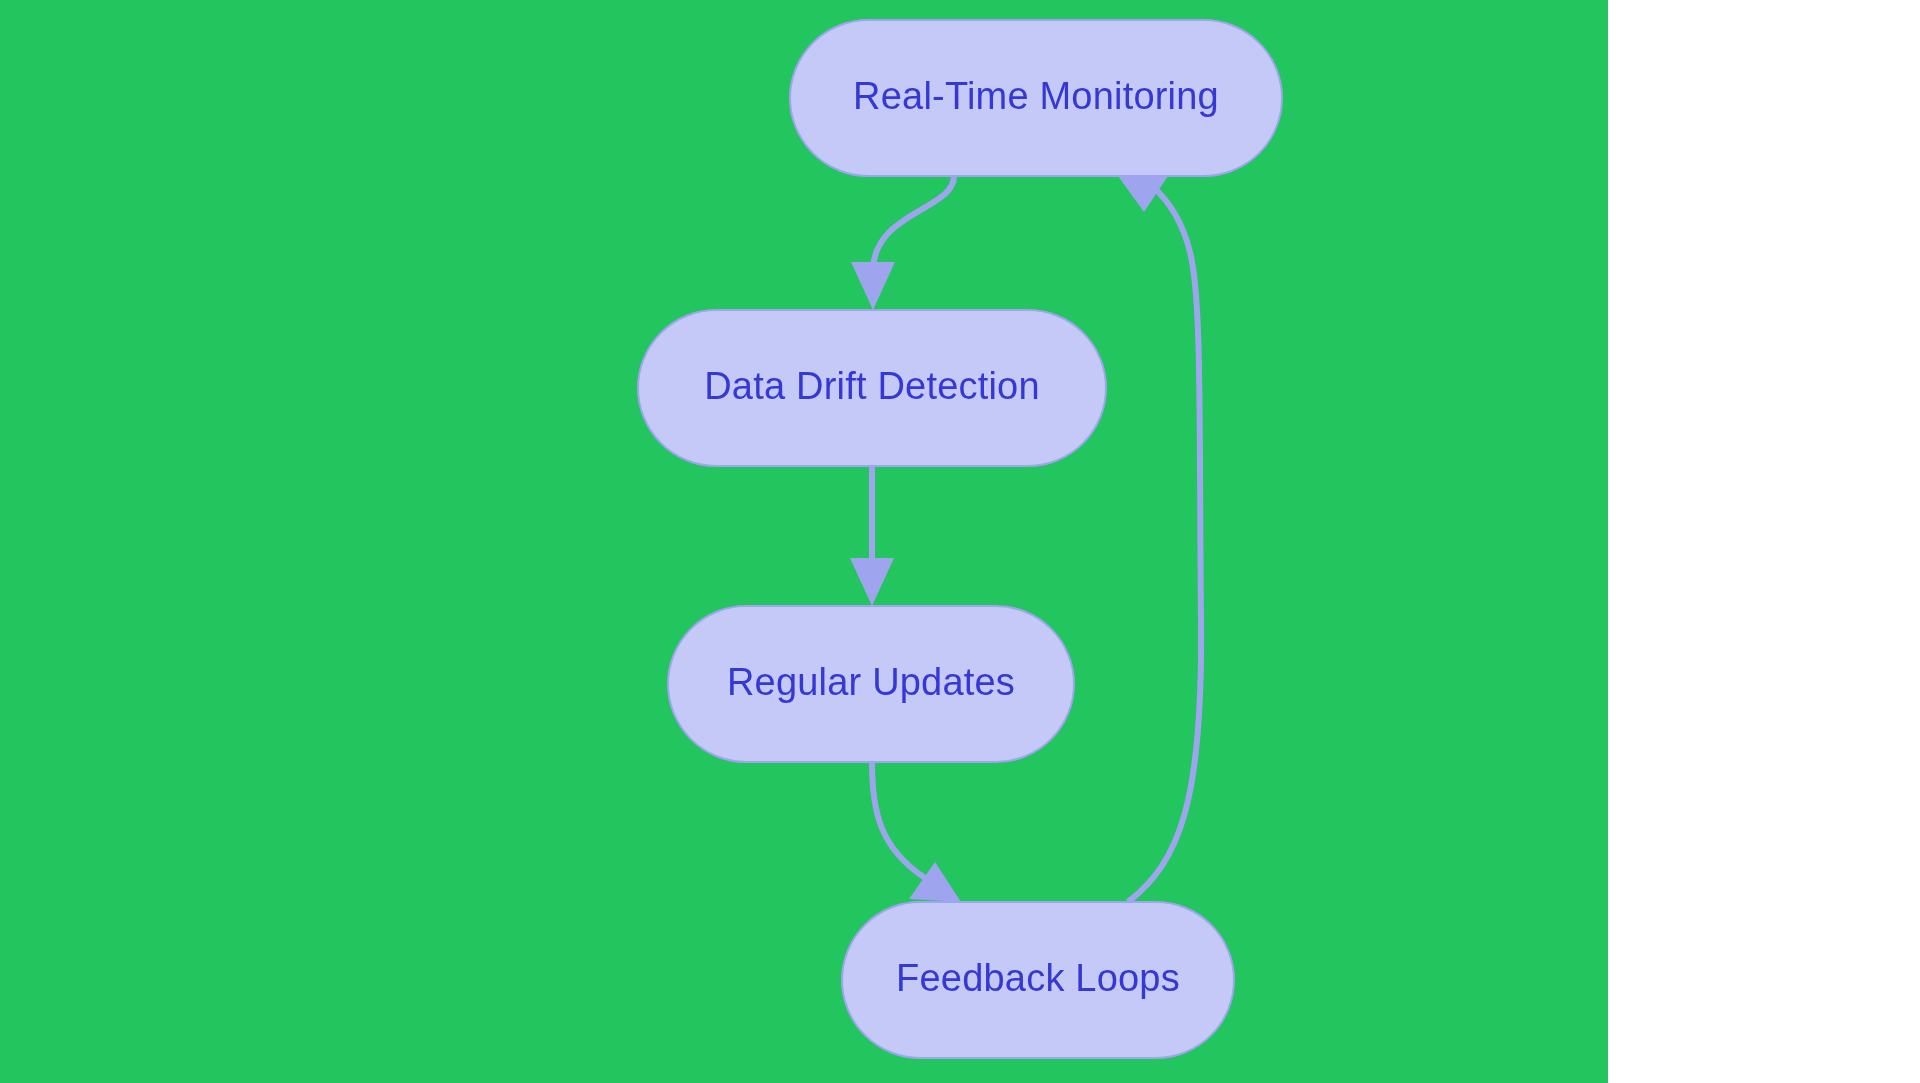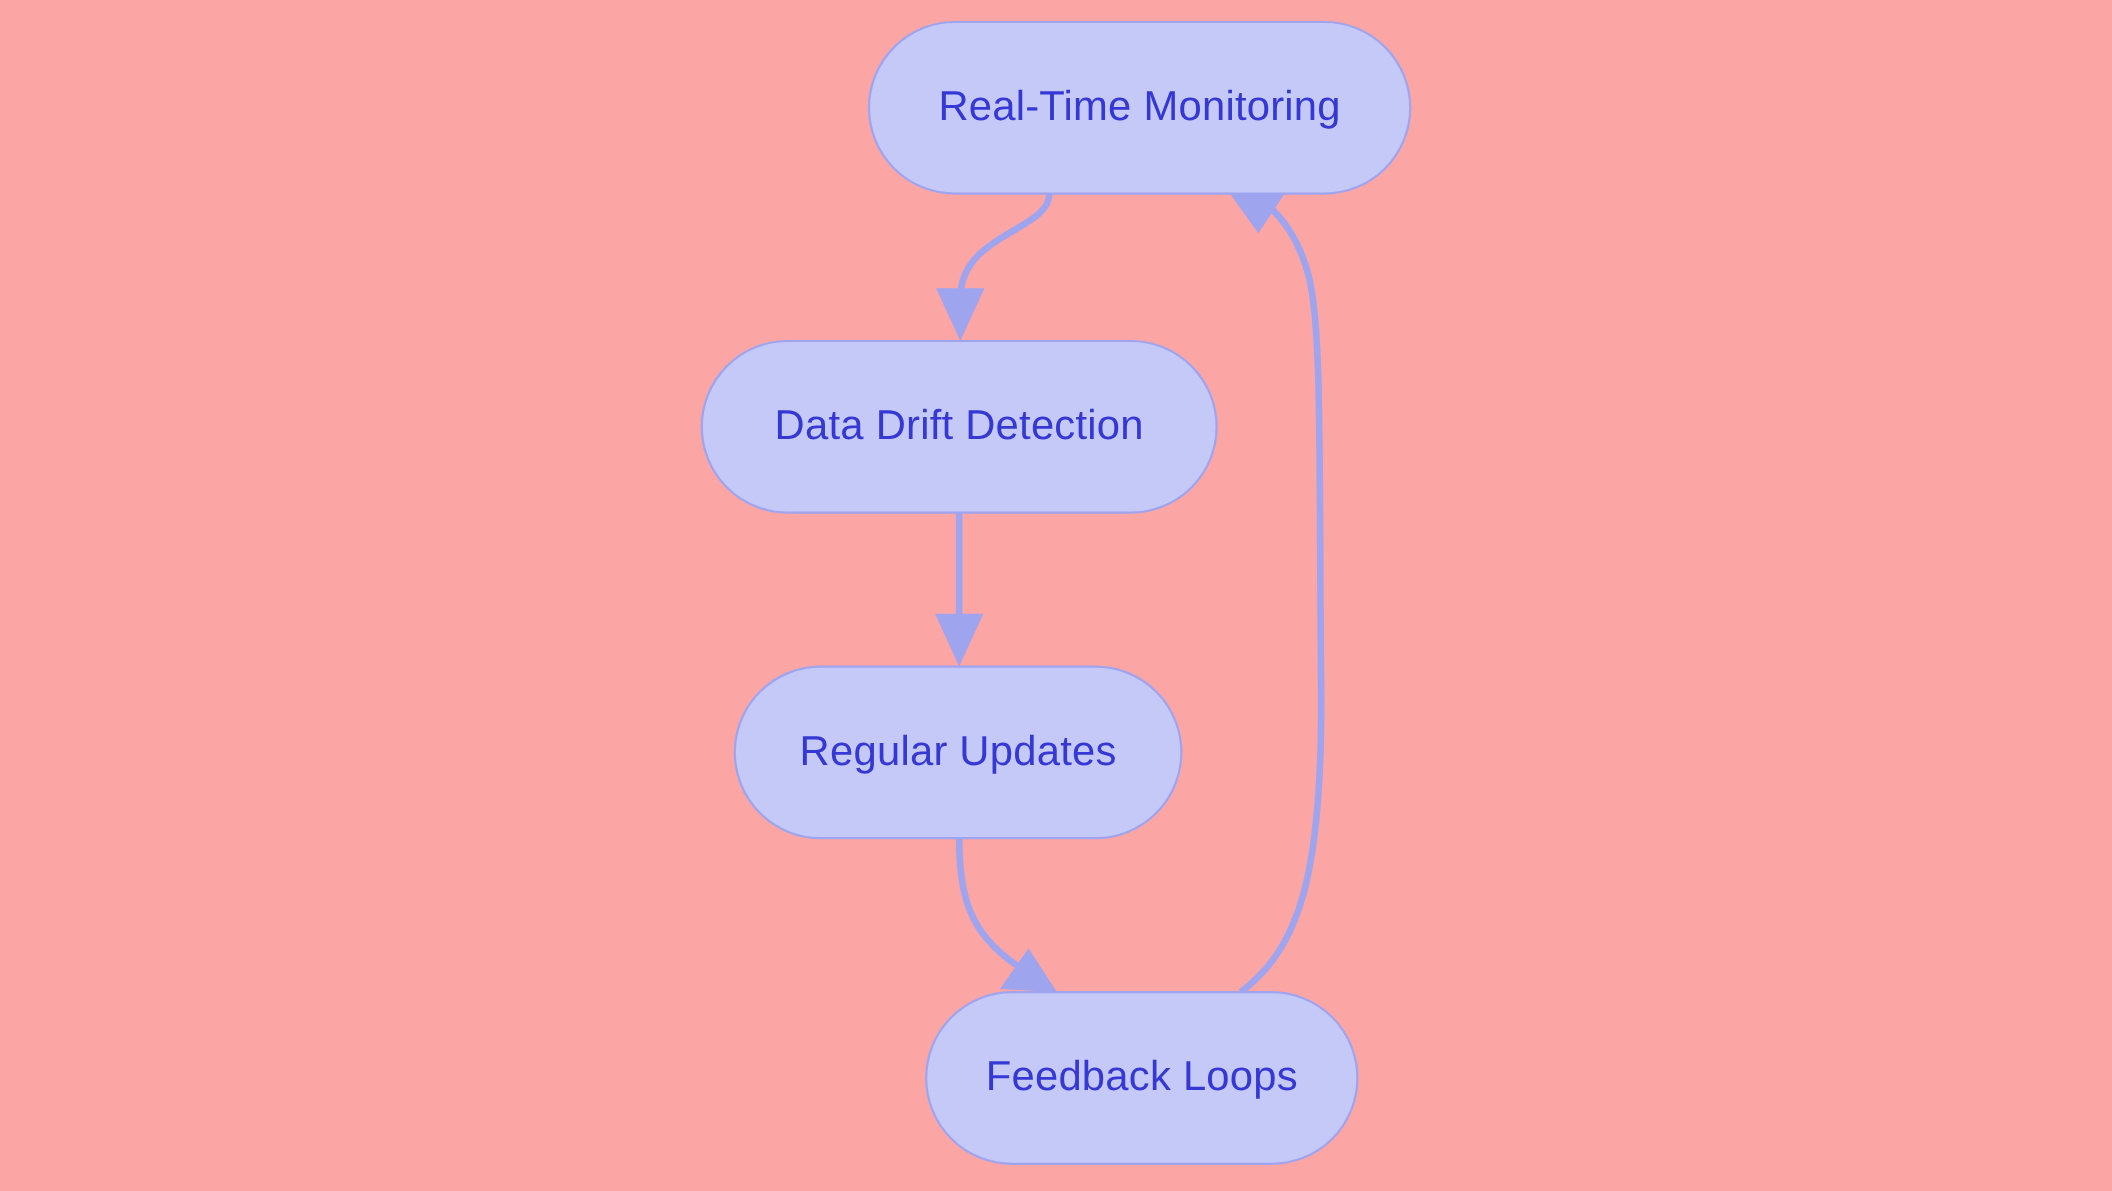--- a/index.html
+++ b/index.html
@@ -9,23 +9,23 @@
     background: #ffffff;
   }
   body {
     width: 1920px;
     height: 1083px;
     overflow: hidden;
     font-family: "Liberation Sans", "DejaVu Sans", sans-serif;
   }
   #diagram-root {
     position: relative;
-    width: 1920px;
+    width: 1608px;
     height: 1083px;
-    background: #fca5a5;
+    background: #22c55e;
     text-align: right;
   }
   #flow-svg {
     position: absolute;
     top: 0;
     left: 0;
     width: 1920px;
     height: 1083px;
     display: block;
   }

